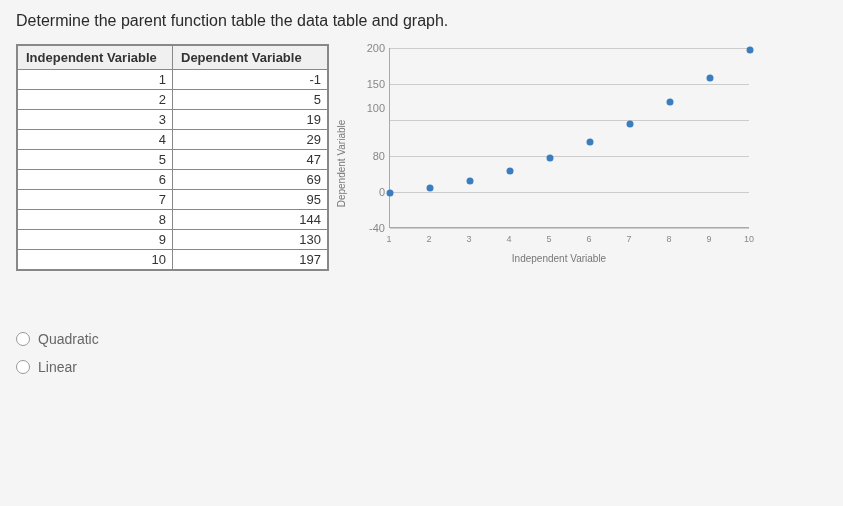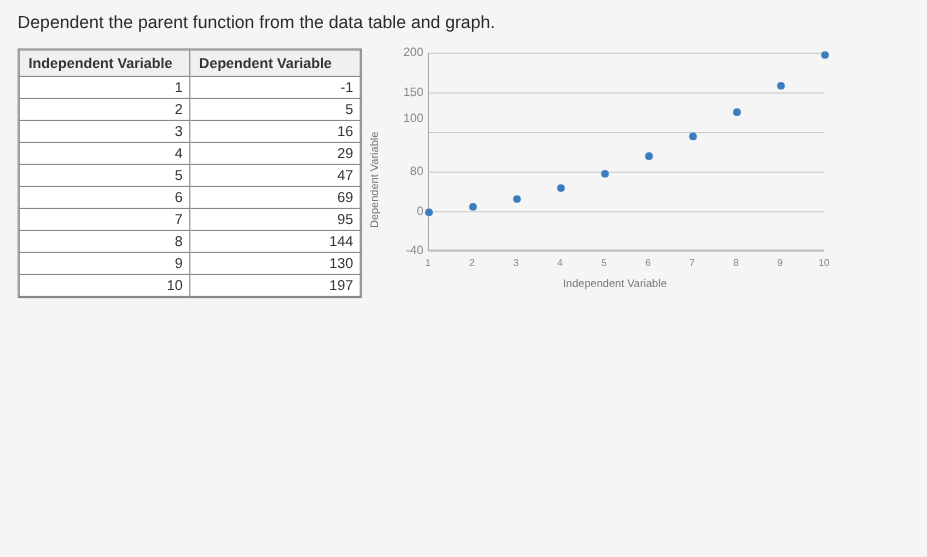--- a/index.html
+++ b/index.html
@@ -127,21 +127,21 @@
       width: 14px;
       height: 14px;
       border: 1px solid #999;
       border-radius: 50%;
       background: #fff;
     }
   </style>
 </head>
 <body>
 
-<div class="prompt">Dependent the parent function from the data table and graph.</div>
+<div class="prompt">Determine the parent function table the data table and graph.</div>
 
 <div class="content">
 
   <div>
     <div class="table-wrap">
       <table>
         <thead>
           <tr>
             <th>Independent Variable</th>
             <th>Dependent Variable</th>
@@ -151,21 +151,21 @@
             <tr>
               <td>1</td>
               <td>-1</td>
             </tr>
             <tr>
               <td>2</td>
               <td>5</td>
             </tr>
             <tr>
               <td>3</td>
-              <td>16</td>
+              <td>19</td>
             </tr>
             <tr>
               <td>4</td>
               <td>29</td>
             </tr>
             <tr>
               <td>5</td>
               <td>47</td>
             </tr>
             <tr>
@@ -185,20 +185,30 @@
               <td>130</td>
             </tr>
             <tr>
               <td>10</td>
               <td>197</td>
             </tr>
           </tbody>
       </table>
     </div>
 
+    <div class="options">
+      <div class="opt">
+        <span class="radio"></span>
+        <span>Quadratic</span>
+      </div>
+      <div class="opt">
+        <span class="radio"></span>
+        <span>Linear</span>
+      </div>
+    </div>
   </div>
 
   <div class="chart-area">
     <div class="chart-box">
       <div class="ylabel">Dependent Variable</div>
       <div class="plot" id="plot">
           <div class="grid-line" style="top: 180px;"></div>
           <div class="grid-line" style="top: 144px;"></div>
           <div class="grid-line" style="top: 108px;"></div>
           <div class="grid-line" style="top: 72px;"></div>

